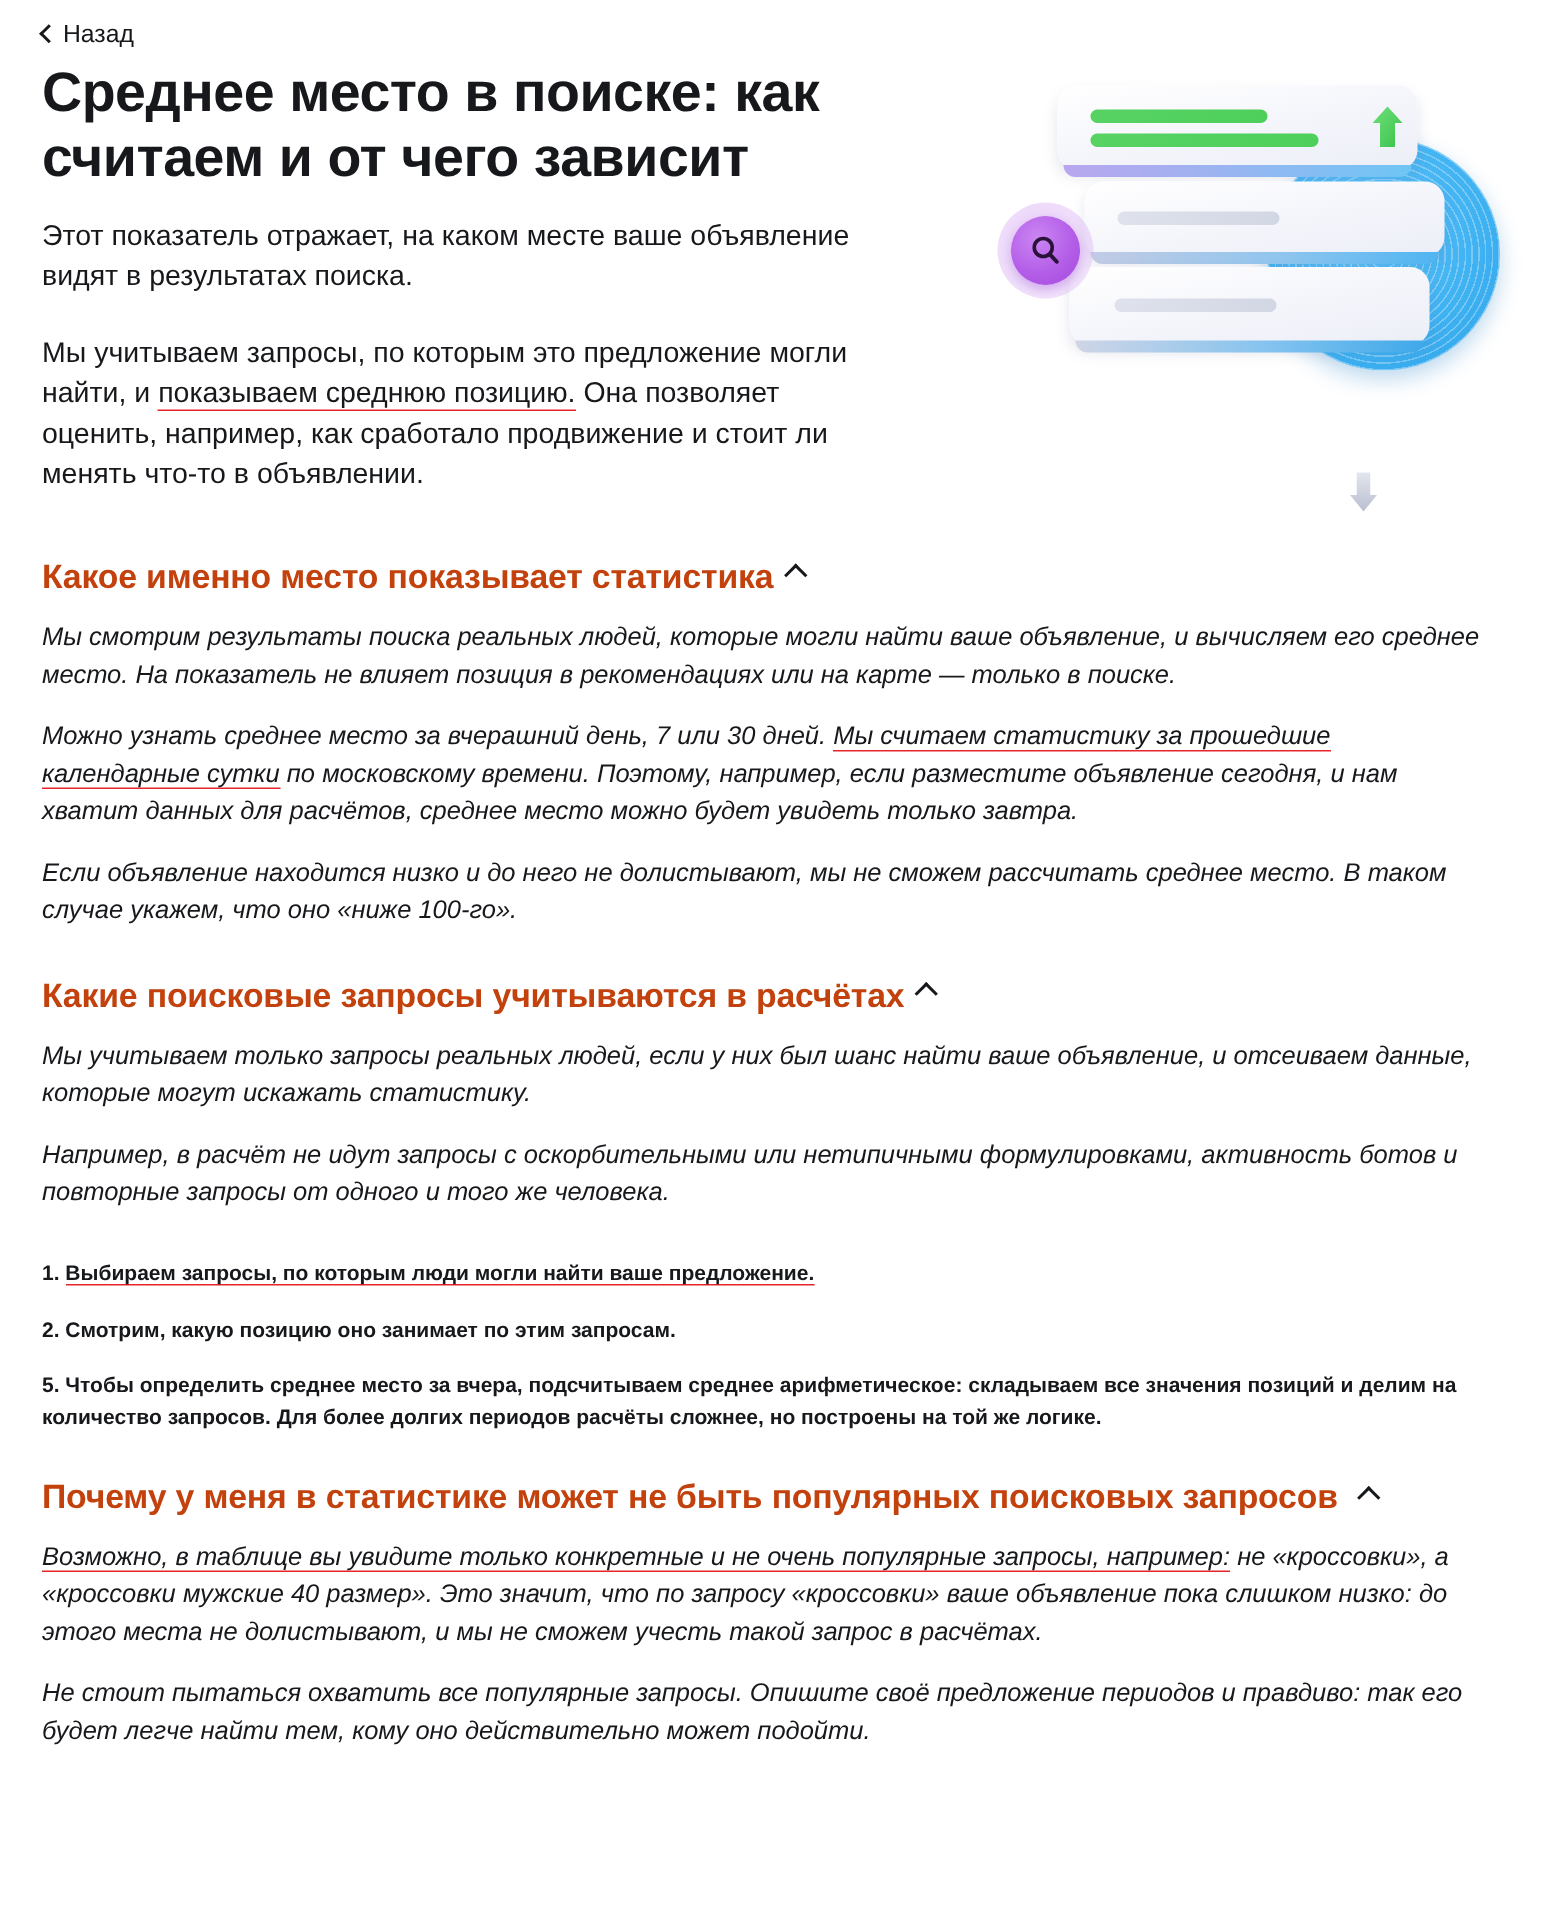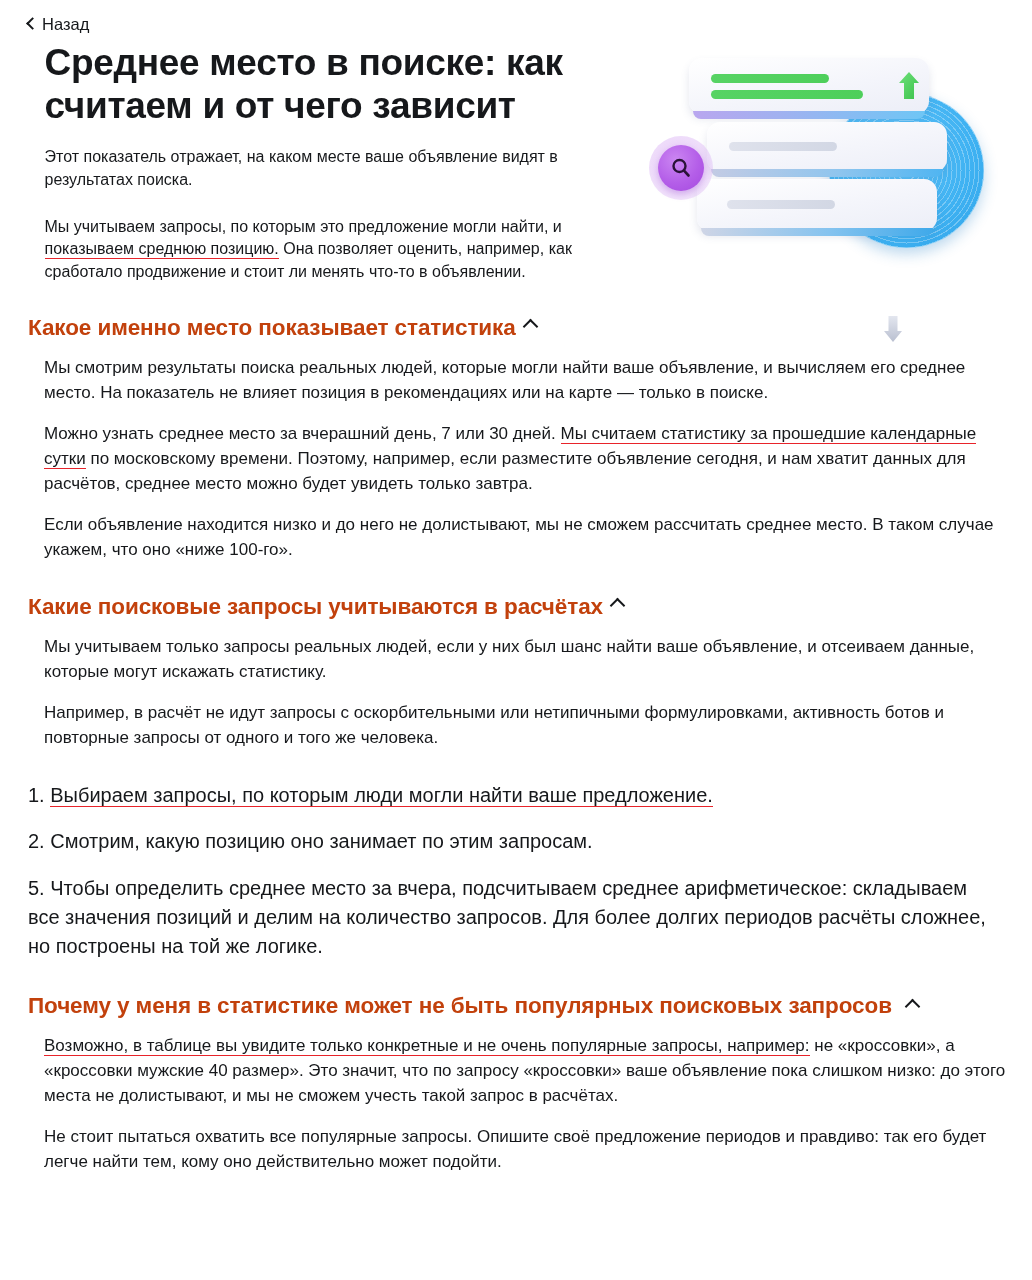--- a/index.html
+++ b/index.html
@@ -43,42 +43,42 @@
     border-left: 2px solid #16181b;
     border-bottom: 2px solid #16181b;
     transform: rotate(45deg);
     margin-bottom: 1px;
   }
 
   
   .hero {
     display: flex;
     align-items: flex-start;
-    justify-content: center;
+    justify-content: space-between;
   }
   .hero-left { width: 600px; flex: 0 0 600px; }
 
   h1.page-title {
     font-size: 37px;
     line-height: 1.16;
     font-weight: 700;
     letter-spacing: -0.3px;
     margin: 4px 0 18px 0;
     color: #16181b;
     max-width: 560px;
   }
 
   p.lead {
-    font-size: 16px;
+    font-size: 19px;
     line-height: 1.42;
     margin: 0 0 24px 0;
     color: #16181b;
     max-width: 560px;
   }
-  p.lead:last-child { margin-bottom: 0; }
+  p.lead:last-child { margin-bottom: 10px; }
 
   
   .hero-illustration {
     position: relative;
     width: 345px;
     height: 205px;
     flex: 0 0 345px;
     margin-top: 12px;
   }
   .ill-disc {
@@ -201,31 +201,33 @@
     border-top: 2.4px solid #16181b;
     transform: rotate(45deg);
     margin-left: 9px;
     vertical-align: 3px;
   }
 
   .section-body { margin-top: 14px; }
   p.body-text {
     font-size: 17px;
     line-height: 1.47;
-    margin: 0 0 16px 16px;
+    margin: 0 0 16px 0;
     color: #16181b;
     max-width: 968px;
+    font-style: italic;
   }
   p.body-text:last-child { margin-bottom: 0; }
   p.list-item {
-    font-size: 20px;
+    font-size: 14px;
     line-height: 1.47;
     margin: 0 0 17px 0;
     color: #16181b;
     max-width: 968px;
+    font-weight: bold;
   }
 
   
   .hl {
     background-image: linear-gradient(#e8232a, #e8232a);
     background-repeat: no-repeat;
     background-size: 100% 3px;
     background-position: 0 1.12em;
     padding-bottom: 1px;
   }

